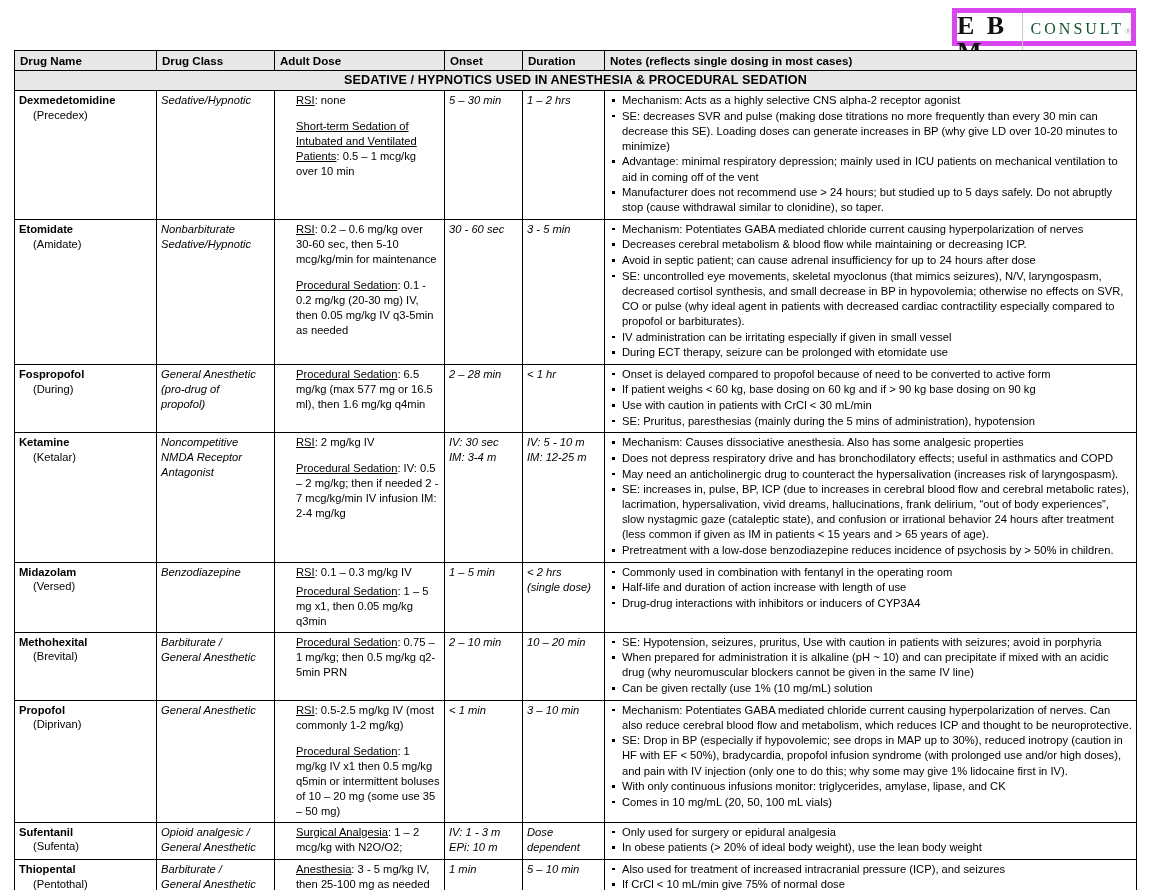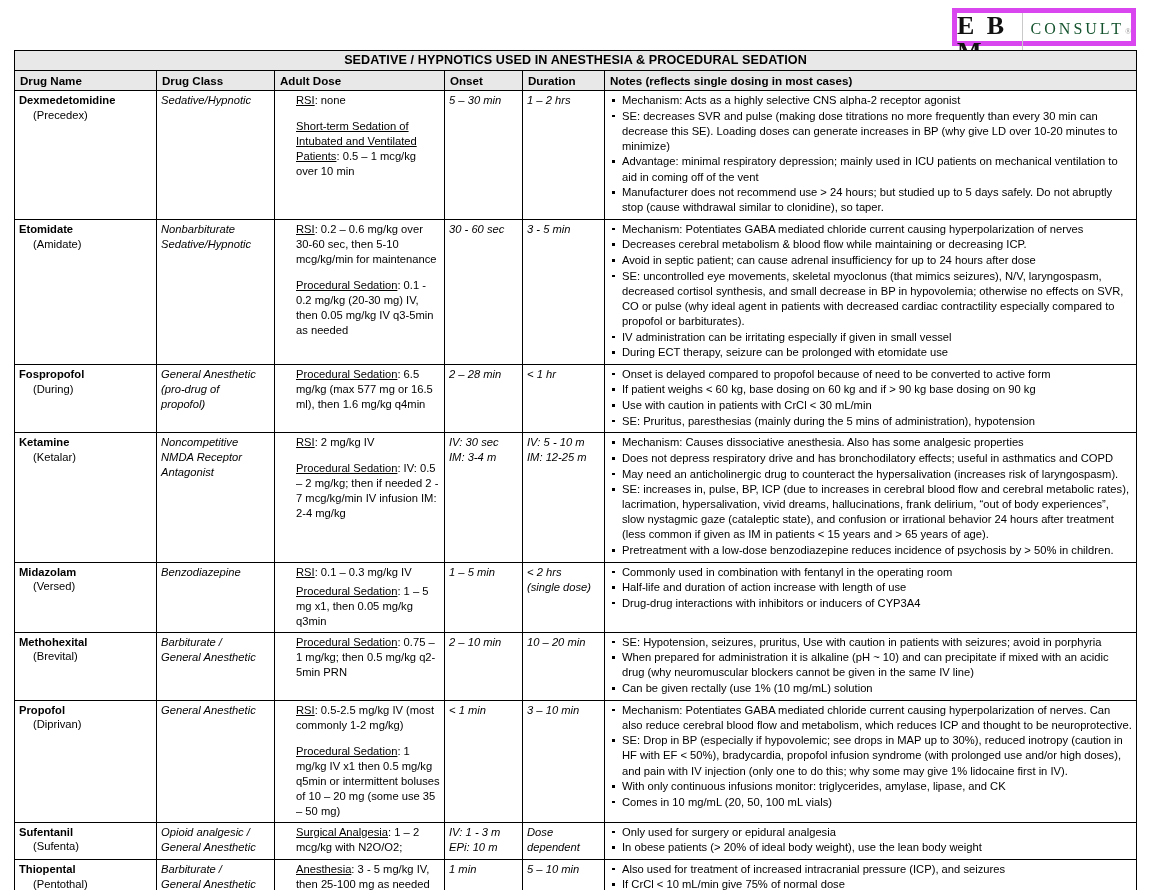--- a/index.html
+++ b/index.html
@@ -187,31 +187,31 @@
     <table class="chart">
       <colgroup>
         <col class="c-name">
           <col class="c-class">
           <col class="c-dose">
         <col class="c-onset">
           <col class="c-dur">
           <col class="c-notes">
       </colgroup>
       <thead>
-        <tr>
-          <th class="title-cell" colspan="6">SEDATIVE / HYPNOTICS USED IN ANESTHESIA &amp; PROCEDURAL SEDATION</th>
-        </tr>
         <tr id="hdr-row">
           <th class="colhead">Drug Name</th>
           <th class="colhead">Drug Class</th>
           <th class="colhead">Adult Dose</th>
           <th class="colhead">Onset</th>
           <th class="colhead">Duration</th>
           <th class="colhead">Notes (reflects single dosing in most cases)</th>
         </tr>
+        <tr>
+          <th class="title-cell" colspan="6">SEDATIVE / HYPNOTICS USED IN ANESTHESIA &amp; PROCEDURAL SEDATION</th>
+        </tr>
       </thead>
       <tbody id="chart-body">
           <tr>
             <td>
               <span class="drug-name">Dexmedetomidine</span>
               <span class="drug-brand">(Precedex)</span>
             </td>
             <td>
               <span class="cell-line">Sedative/Hypnotic</span>
             </td>

